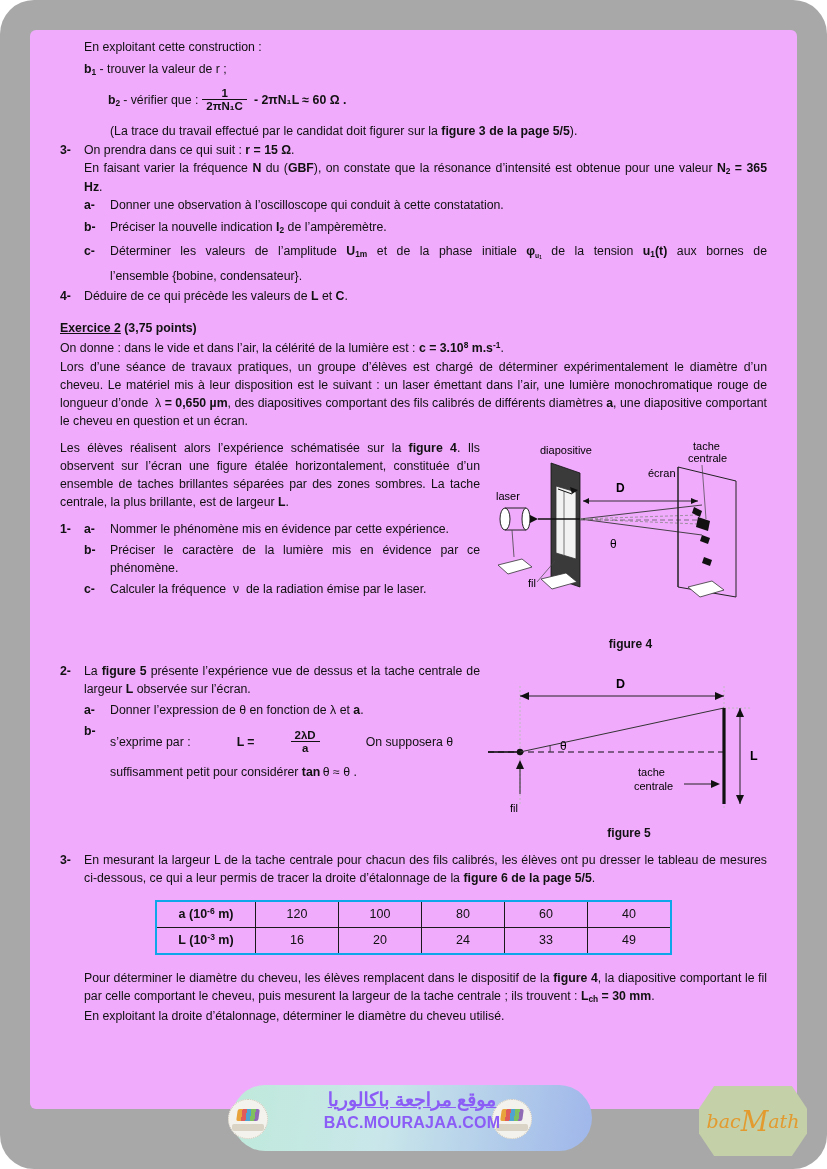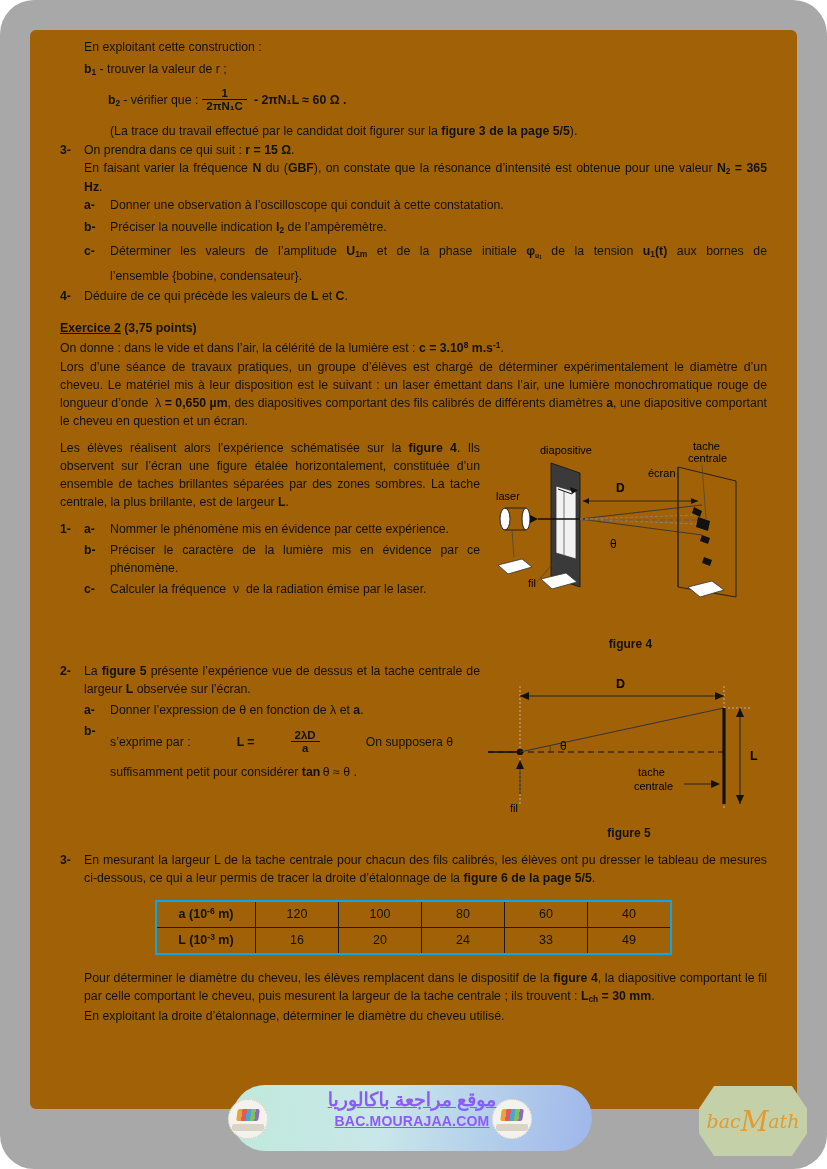--- a/index.html
+++ b/index.html
@@ -20,21 +20,21 @@
     left: 0; top: 0;
     width: 827px; height: 1169px;
     background: #a8a8a8;
     border-radius: 34px;
   }
   .page-sheet {
     position: absolute;
     left: 30px; top: 30px;
     width: 767px;
     height: 1079px;
-    background: #a16207;
+    background: #f0abfc;
     border-radius: 6px;
     overflow: hidden;
   }
   .content {
     position: absolute;
     left: 30px; top: 8px;
     width: 707px;
     color: #111;
     font-size: 12.3px;
     line-height: 1.47;
@@ -134,23 +134,22 @@
     color: #8b5cf6;
   }
   .footer-ar {
     font-size: 19px;
     font-weight: bold;
     text-decoration: underline;
     direction: rtl;
     line-height: 1.35;
   }
   .footer-url {
-    font-size: 14px;
+    font-size: 16px;
     font-weight: bold;
-    text-decoration: underline;
     letter-spacing: 0.2px;
     line-height: 1.2;
   }
   .circ-logo {
     position: absolute;
     top: 20px;
     width: 38px; height: 38px;
     border-radius: 50%;
     background: #f4f2ec;
     border: 1px dotted #cfc9bb;

